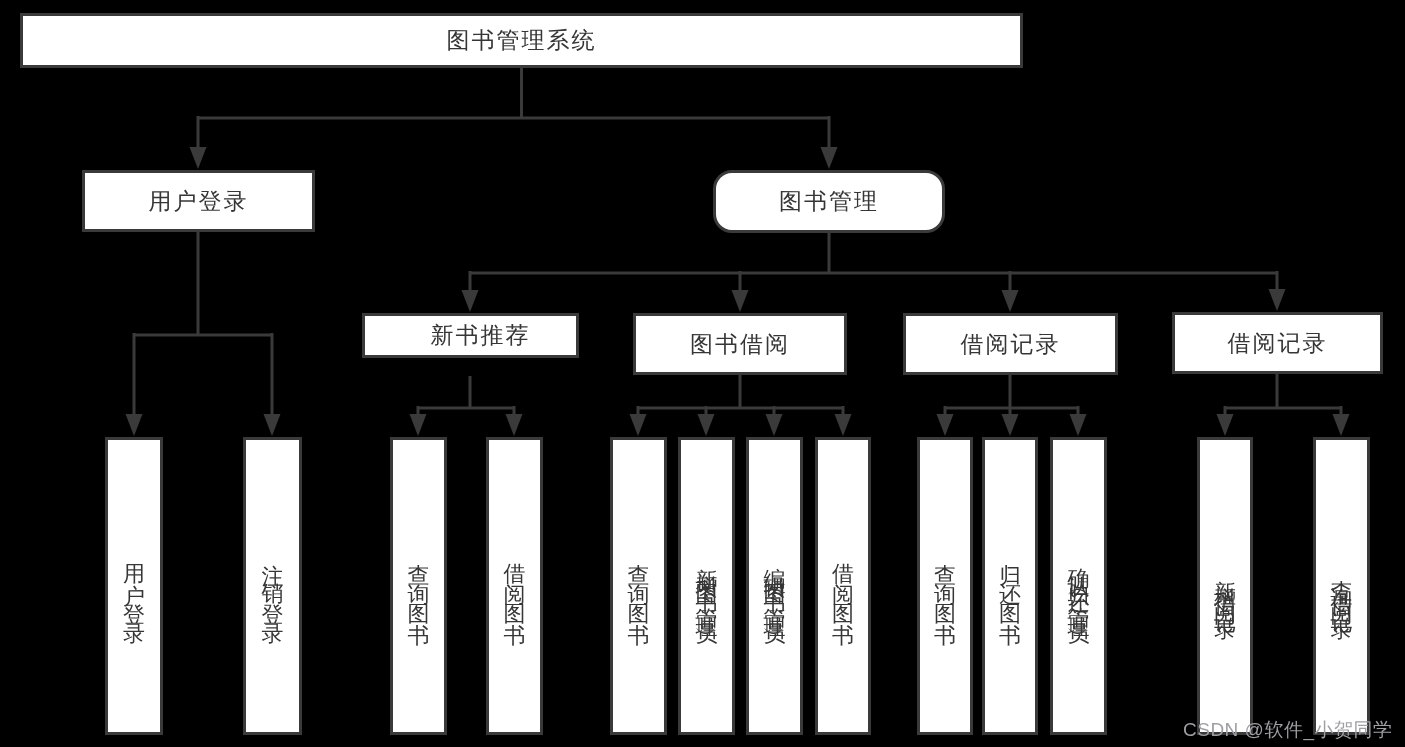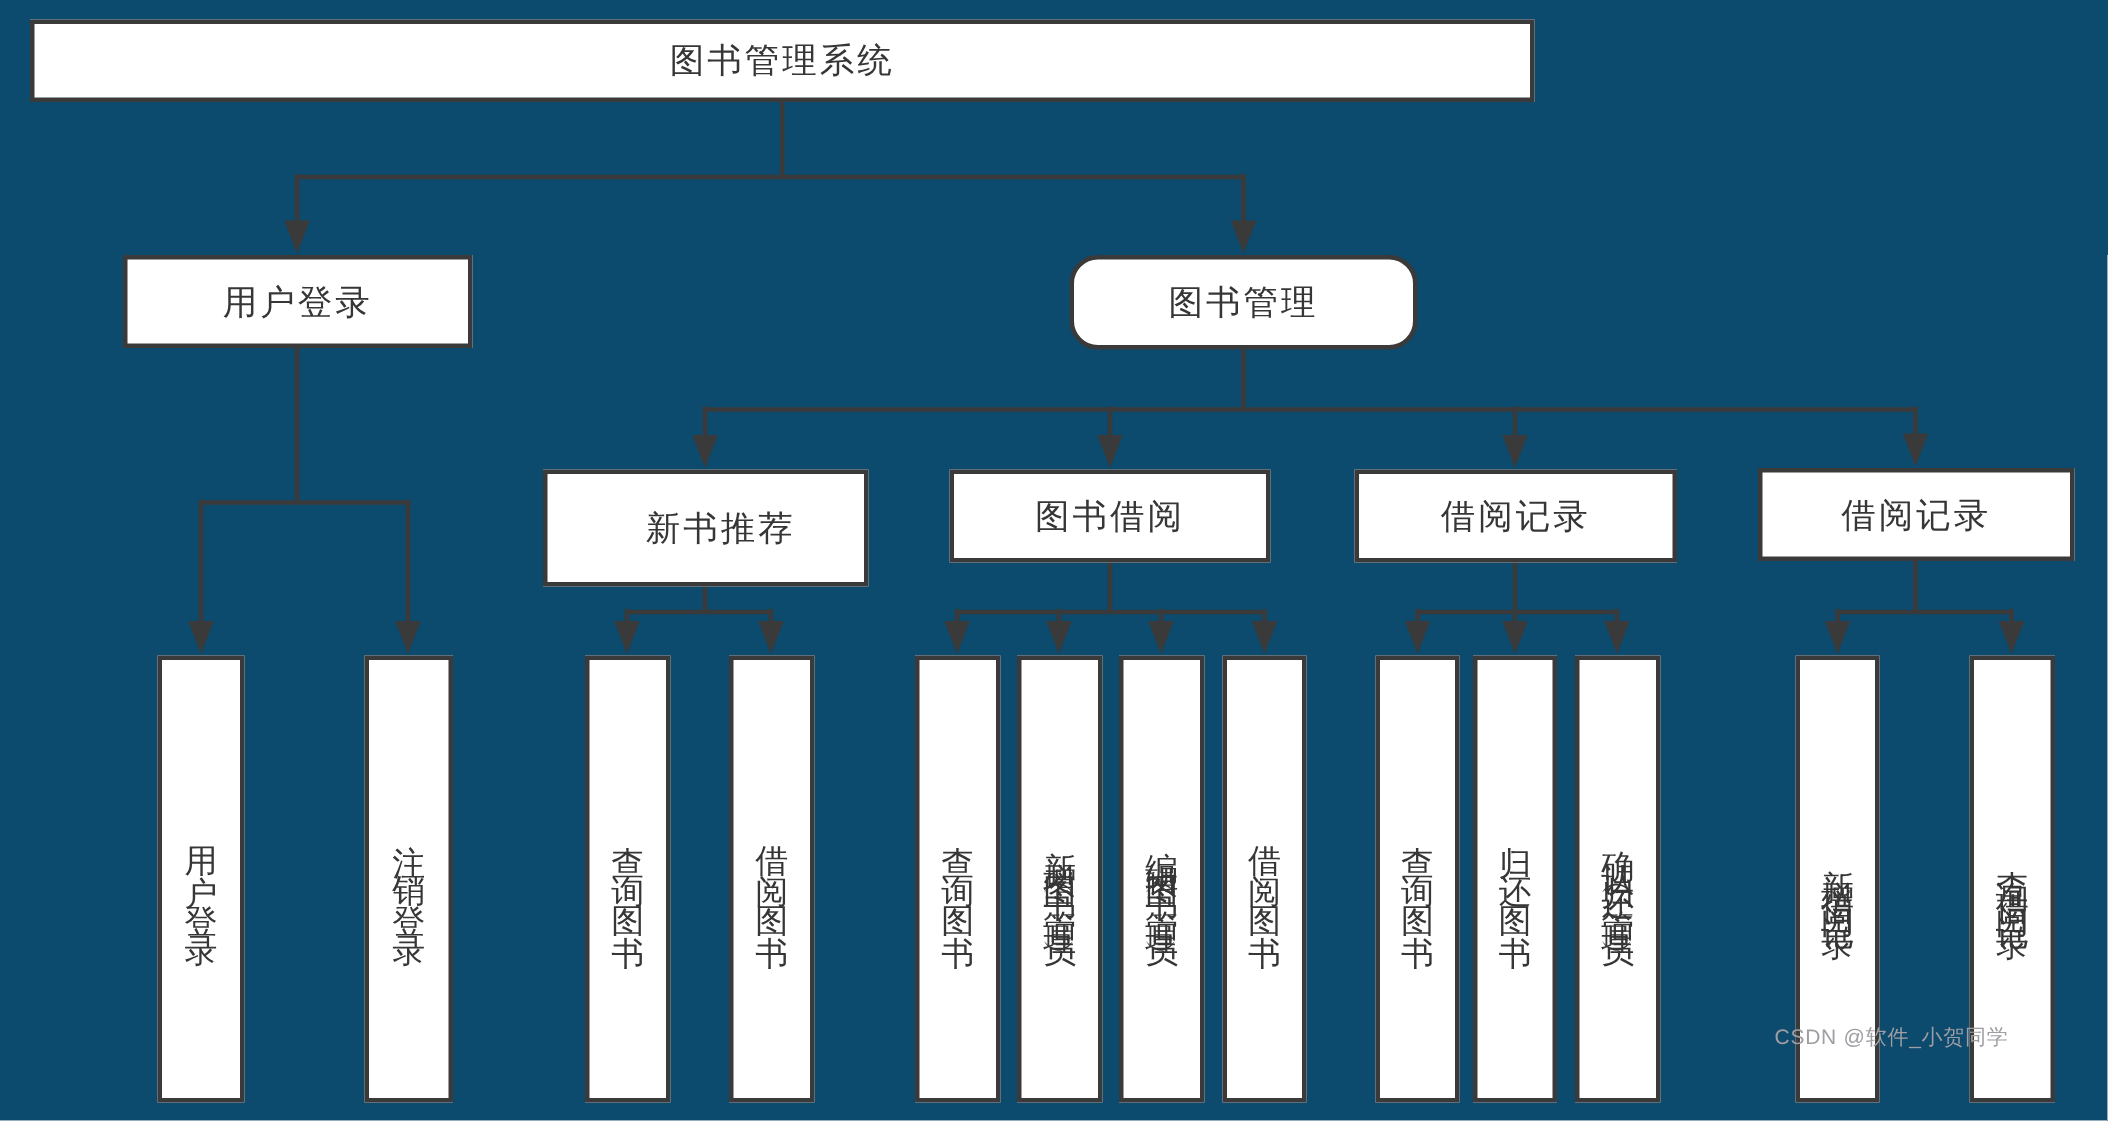--- a/index.html
+++ b/index.html
@@ -3,46 +3,46 @@
 <meta charset="utf-8">
 <style>
   :root{
     --line:#3a3a3a;
     --text:#363636;
     --wm:#9e9ea3;
   }
   html,body{margin:0;padding:0;background:#fff;}
   body{font-family:"Liberation Sans","DejaVu Sans",sans-serif;}
   .canvas{
-    position:relative;width:1405px;height:747px;background:#0c4a6e;overflow:hidden;
+    position:relative;width:1405px;height:747px;background:#000000;overflow:hidden;
   }
   svg.connectors{position:absolute;left:0;top:0;width:1405px;height:747px;}
   .box{
     position:absolute;box-sizing:border-box;background:#fff;
     border:3px solid var(--line);
     display:flex;align-items:center;justify-content:center;
     color:var(--text);
   }
   .hbox .label{font-size:23px;letter-spacing:2px;white-space:nowrap;}
   .leaf{top:437px;height:298px;}
   .leaf .label{
     writing-mode:vertical-rl;text-orientation:mixed;
     font-size:22px;line-height:1;letter-spacing:8px;
   }
   .leaf.short .label{letter-spacing:20px;}
   .leaf.med .label{letter-spacing:8px;}
   .watermark{
-    position:absolute;left:1183px;top:683px;z-index:6;
-    font-size:14px;color:var(--wm);white-space:nowrap;letter-spacing:0.5px;
+    position:absolute;left:1183px;top:717px;z-index:6;
+    font-size:19px;color:var(--wm);white-space:nowrap;letter-spacing:0.5px;
   }
   
   #n-root{left:20px;top:13px;width:1003px;height:55px;}
   #n-user-login{left:82px;top:170px;width:233px;height:62px;}
   #n-book-mgmt{left:713px;top:170px;width:232px;height:63px;border-radius:19px;}
-  #n-new-book{left:362px;top:313px;width:217px;height:78px;padding-left:20px;}
+  #n-new-book{left:362px;top:313px;width:217px;height:45px;padding-left:20px;}
   #n-book-borrow{left:633px;top:313px;width:214px;height:62px;}
   #n-current-borrow{left:903px;top:313px;width:215px;height:62px;}
   #n-borrow-record{left:1172px;top:312px;width:211px;height:62px;}
   #lf1{left:105px;width:58px;}
   #lf2{left:243px;width:59px;}
   #lf3{left:390px;width:57px;}
   #lf4{left:486px;width:57px;}
   #lf5{left:610px;width:57px;}
   #lf6{left:678px;width:57px;}
   #lf7{left:746px;width:57px;}

